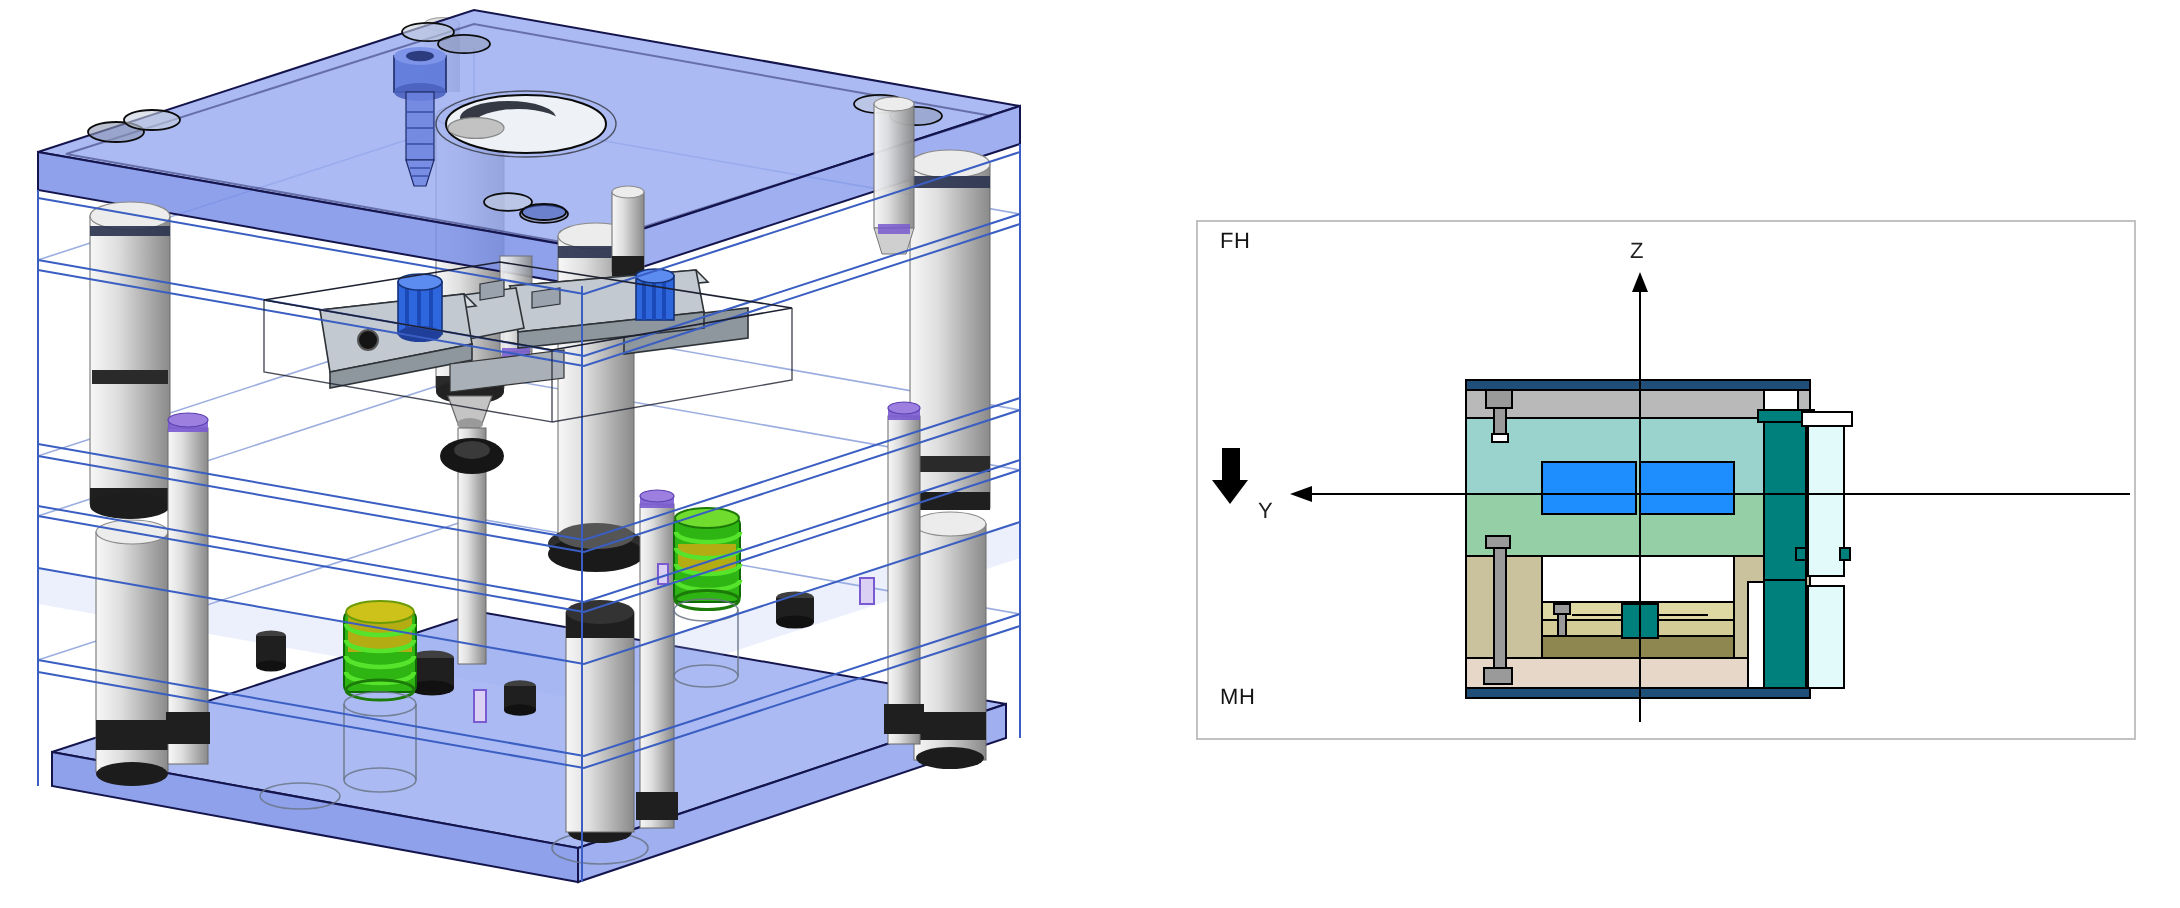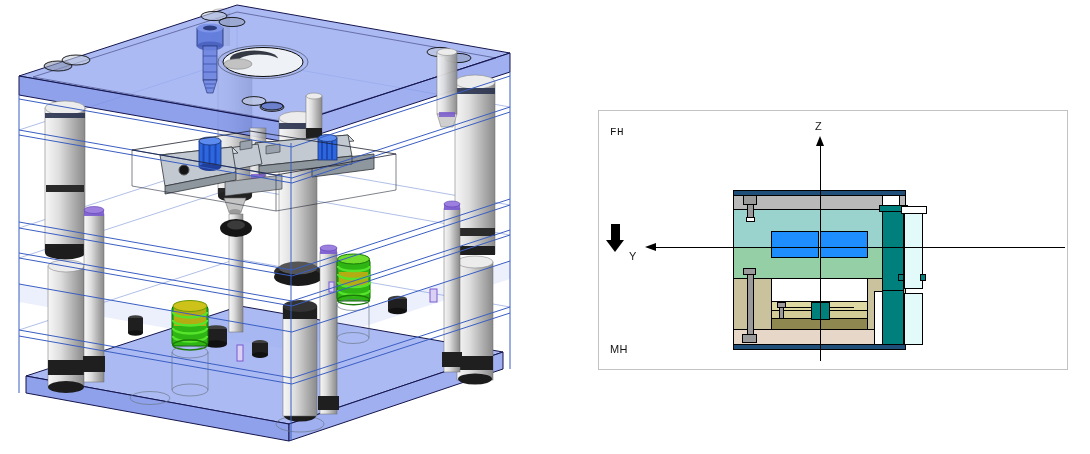--- a/index.html
+++ b/index.html
@@ -5,21 +5,21 @@
   html,body{margin:0;padding:0;background:#fff;}
   .canvas{position:relative;width:1090px;height:454px;background:#fff;overflow:hidden;
           font-family:"Liberation Sans", sans-serif;}
   
   .view3d{position:absolute;left:0;top:0;width:545px;height:454px;}
   
   .view2d{position:absolute;left:598px;top:110px;width:470px;height:260px;
           border:1px solid var(--c-panel_border);background:#fff;box-sizing:border-box;}
   .view2d svg{position:absolute;left:0;top:0;}
   .lbl{position:absolute;font-size:11px;color:var(--c-label);letter-spacing:.3px;}
-  .lbl-fh{left:11px;top:15px;font-family:Liberation Mono, monospace;}
+  .lbl-fh{left:11px;top:4px;}
   .lbl-mh{left:11px;top:232px;}
   .lbl-z{left:216px;top:9px;color:#222;}
   .lbl-y{left:30px;top:139px;color:#222;}
   
   .w{stroke:var(--c-wire);stroke-width:1;fill:none;}
   .wf{stroke:var(--c-wire);stroke-width:.8;fill:none;opacity:.5;}
   .edge{stroke:var(--c-plate_edge);stroke-width:1;fill:none;}
   .ptop{fill:var(--c-plate_top);fill-opacity:.82;stroke:var(--c-plate_edge);stroke-width:1;}
   .pside{fill:var(--c-plate_side);fill-opacity:.86;stroke:var(--c-plate_edge);stroke-width:1;}
   .pside2{fill:var(--c-plate_side2);fill-opacity:.82;stroke:var(--c-plate_edge);stroke-width:1;}

